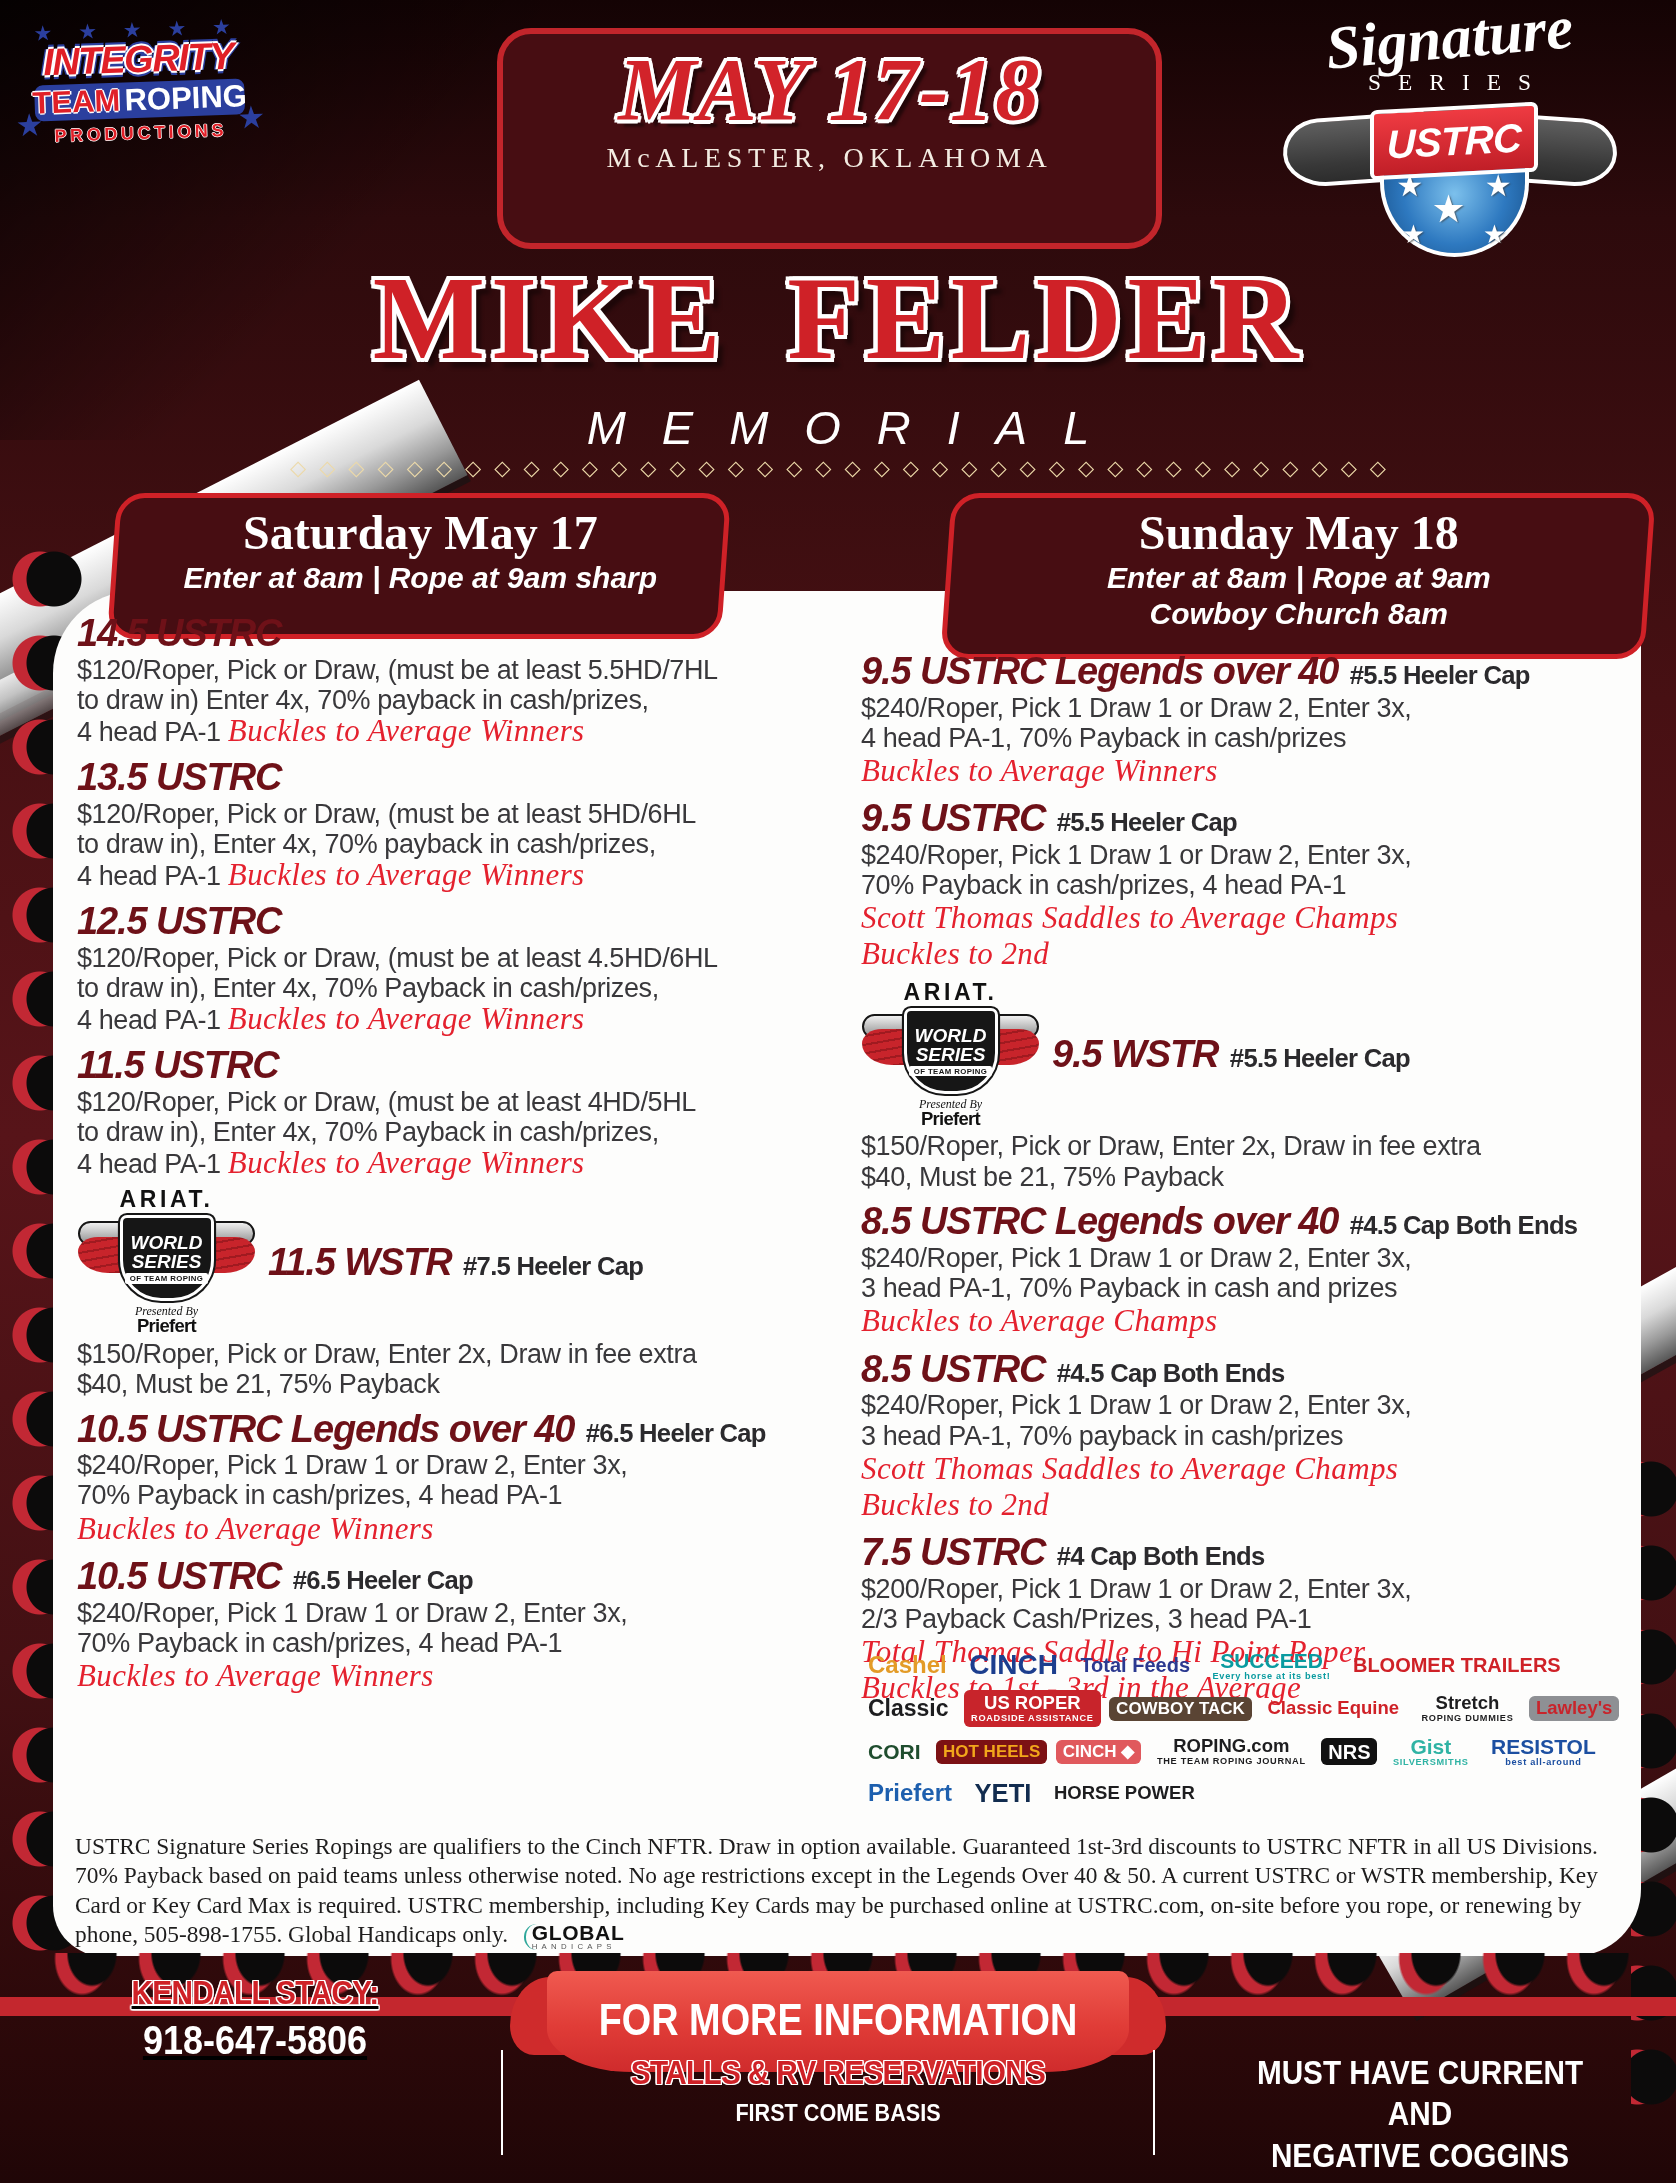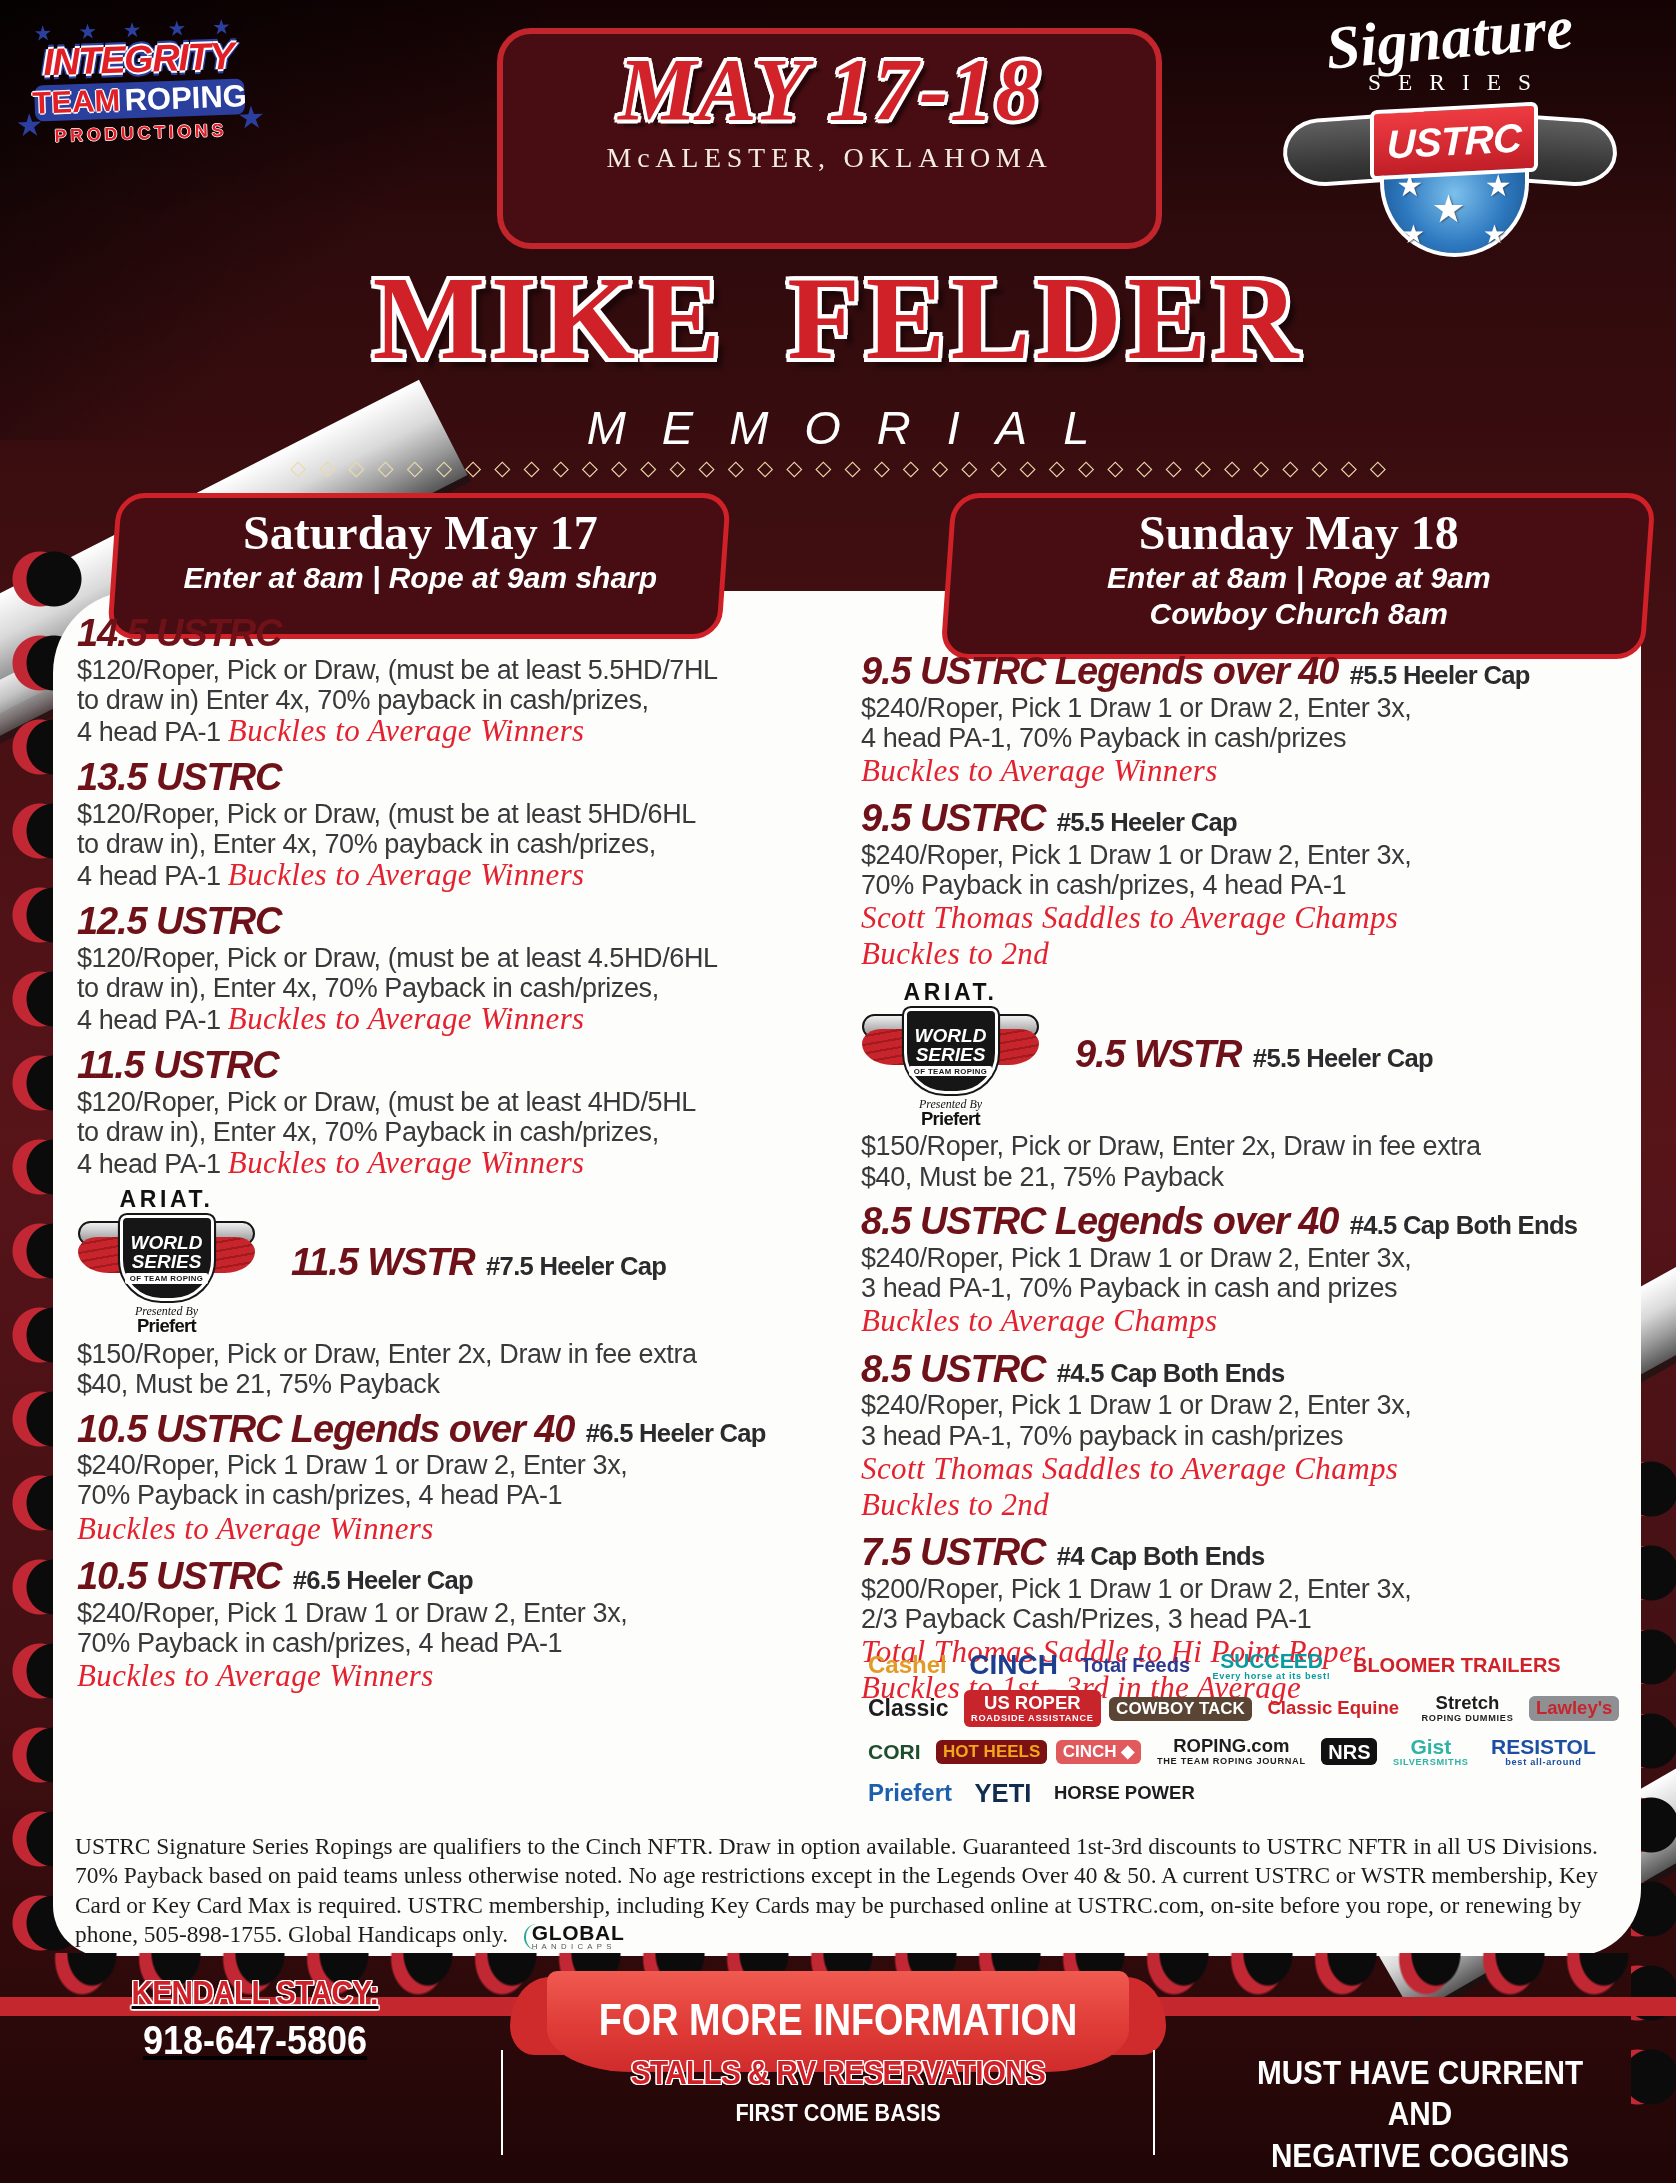--- a/index.html
+++ b/index.html
@@ -98,21 +98,21 @@
   .col{position:absolute;z-index:5;}
   .col-left{left:77px;top:612px;width:772px;}
   .col-right{left:861px;top:650px;width:781px;}
   .section{margin-bottom:8.5px;}
   .sec-head{color:#6e1118;font-style:italic;font-weight:bold;font-size:38px;letter-spacing:-1.1px;line-height:1.12;}
   .sec-cap{color:#2b2a2d;font-weight:bold;font-style:normal;font-size:25.6px;letter-spacing:-0.7px;margin-left:11.4px;text-align:center;}
   .body-line{color:#39383b;font-size:27px;line-height:1.12;letter-spacing:-0.4px;}
   .script{color:#e4212e;font-family:"Liberation Serif",cursive;font-style:italic;font-weight:normal;
     font-size:31px;line-height:1.05;letter-spacing:0.4px;}
   .script-line{line-height:1.16;}
-  .wstr-row{display:flex;align-items:center;gap:35px;margin-bottom:2.8px;}
+  .wstr-row{display:flex;align-items:center;gap:12px;margin-bottom:2.8px;}
 
   
   .wstr-logo{width:179px;text-align:center;flex:0 0 auto;}
   .ariat{color:#111;font-weight:bold;font-size:23px;letter-spacing:3.6px;line-height:1;}
   .wsh-wrap{position:relative;height:91px;margin-top:1.4px;}
   .whorn{position:absolute;left:1.4px;right:1.4px;top:8.5px;height:21px;background:linear-gradient(180deg,#f0f0f0,#8d8d8d);
     border:2.8px solid #161616;border-radius:12.8px;}
   .wing{position:absolute;top:24px;width:50px;height:36px;background:repeating-linear-gradient(170deg,#c8242b 0 6.4px,#a01a20 6.4px 8.5px);}
   .wing-l{left:1.4px;border-radius:60% 0 10% 90%;}
   .wing-r{right:1.4px;border-radius:0 60% 90% 10%;}

